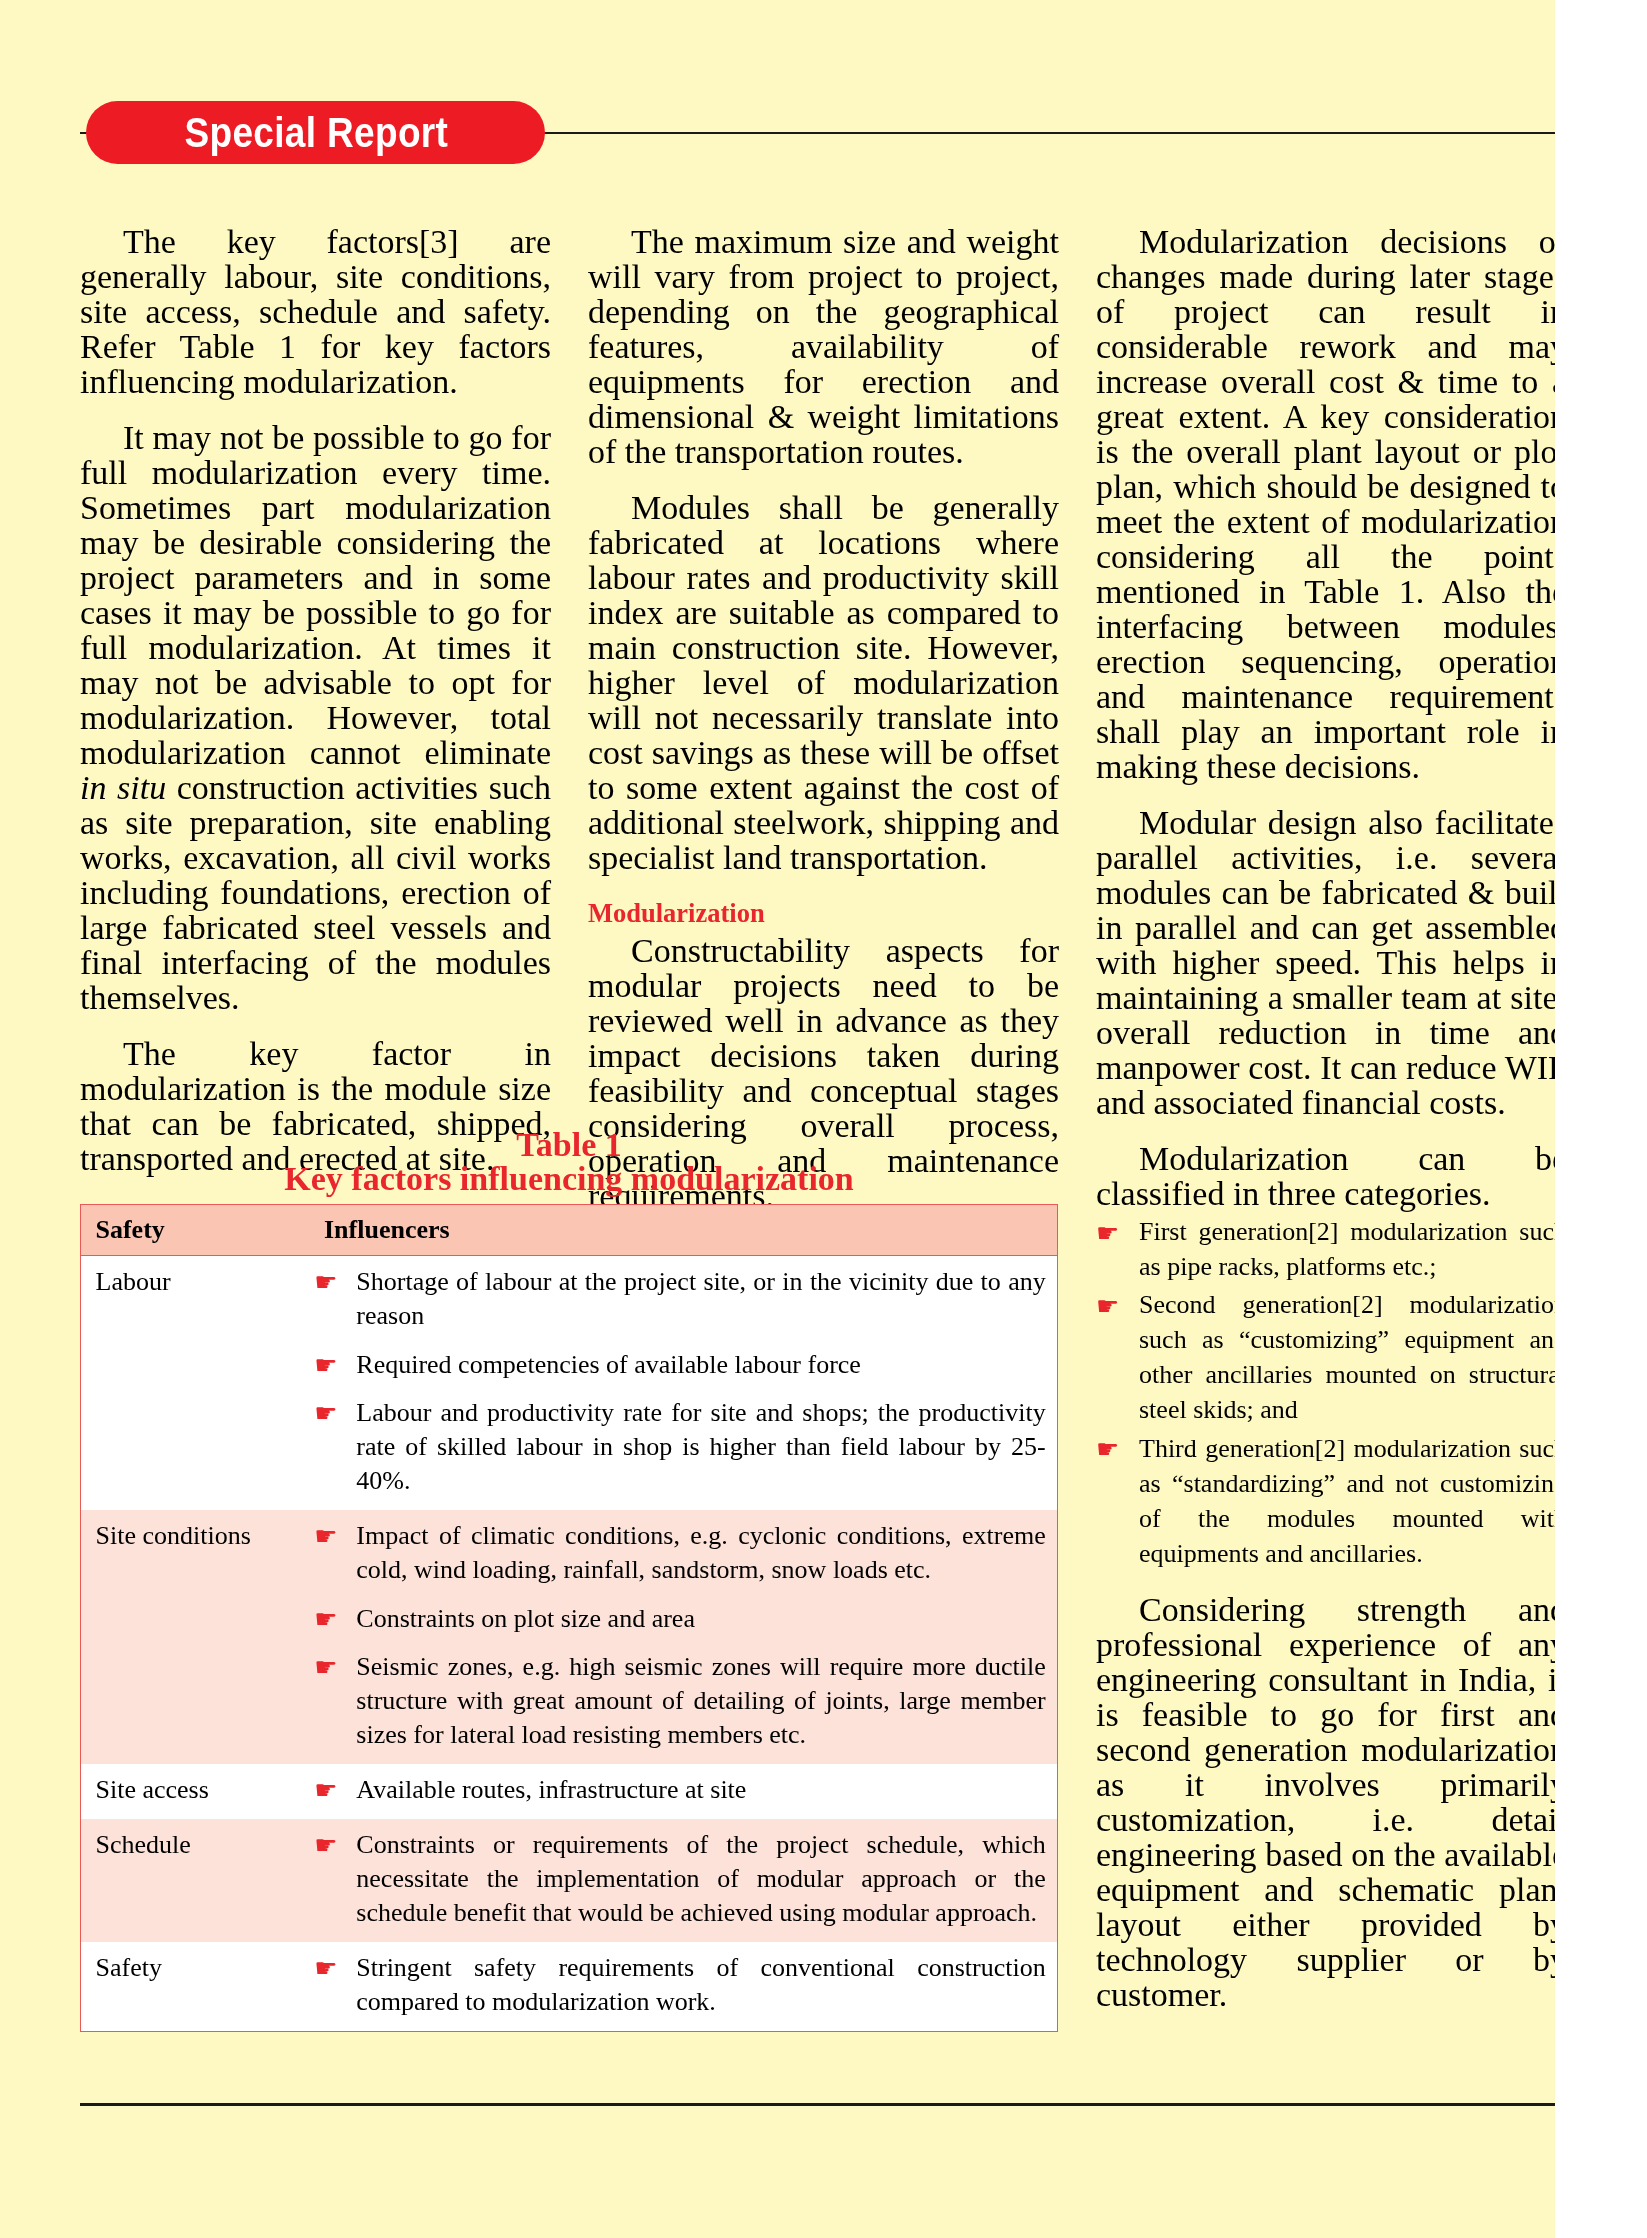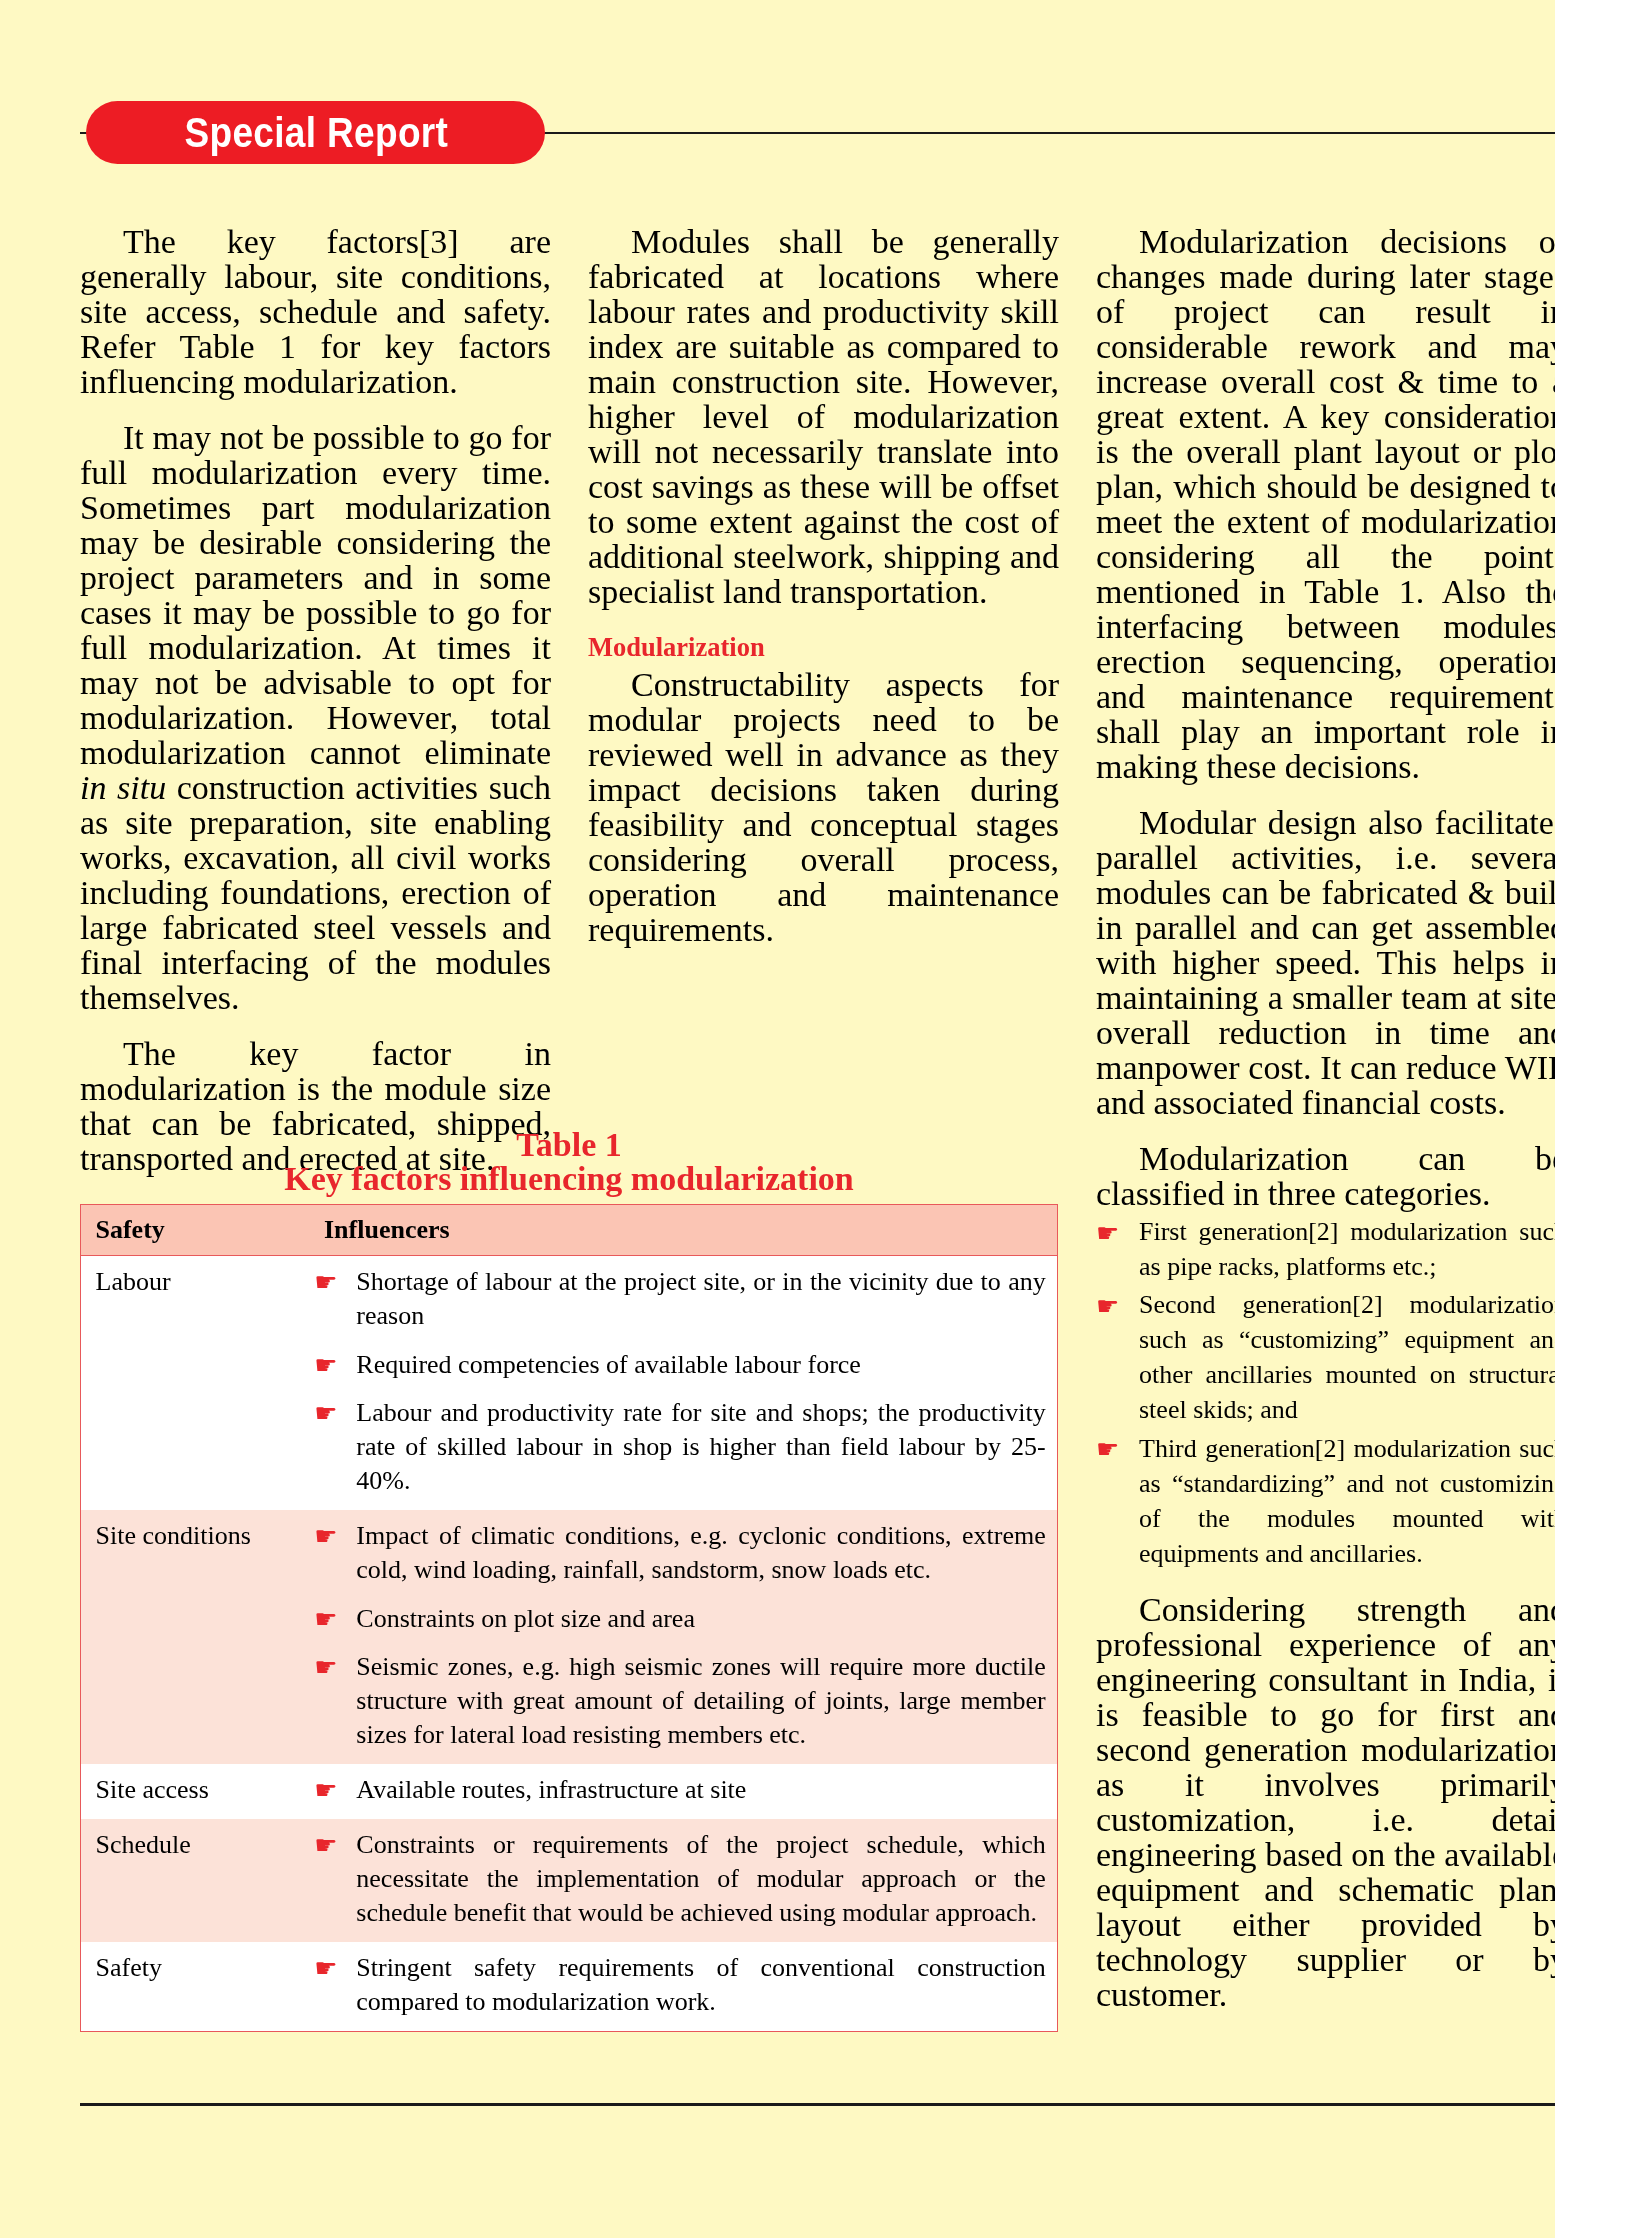--- a/index.html
+++ b/index.html
@@ -239,20 +239,21 @@
 
   <div class="columns">
 
     <div class="col">
       <p>The key factors[3] are generally labour, site conditions, site access, schedule and safety. Refer Table 1 for key factors influencing modularization.</p>
       <p><span>It may not be possible to go for full modularization every time. Sometimes part modularization may be desirable considering the project parameters and in some cases it may be possible to go for full modularization. At times it may not be advisable to opt for modularization. However, total modularization cannot eliminate </span><span class="ital">in situ</span><span> construction activities such as site preparation, site enabling works, excavation, all civil works including foundations, erection of large fabricated steel vessels and final interfacing of the modules themselves.</span></p>
       <p>The key factor in modularization is the module size that can be fabricated, shipped, transported and erected at site.</p>
     </div>
 
     <div class="col">
+      <p>The maximum size and weight will vary from project to project, depending on the geographical features, availability of equipments for erection and dimensional &amp; weight limitations of the transportation routes.</p>
       <p>Modules shall be generally fabricated at locations where labour rates and productivity skill index are suitable as compared to main construction site. However, higher level of modularization will not necessarily translate into cost savings as these will be offset to some extent against the cost of additional steelwork, shipping and specialist land transportation.</p>
       <h3 class="section-heading">Modularization</h3>
       <p>Constructability aspects for modular projects need to be reviewed well in advance as they impact decisions taken during feasibility and conceptual stages considering overall process, operation and maintenance requirements.</p>
     </div>
 
     <div class="col">
       <p>Modularization decisions or changes made during later stages of project can result in considerable rework and may increase overall cost &amp; time to a great extent. A key consideration is the overall plant layout or plot plan, which should be designed to meet the extent of modularization considering all the points mentioned in Table 1. Also the interfacing between modules, erection sequencing, operation and maintenance requirements shall play an important role in making these decisions.</p>
       <p>Modular design also facilitates parallel activities, i.e. several modules can be fabricated &amp; built in parallel and can get assembled with higher speed. This helps in maintaining a smaller team at site; overall reduction in time and manpower cost. It can reduce WIP and associated financial costs.</p>
       <p style="margin-bottom:3.2px">Modularization can be classified in three categories.</p>
 

